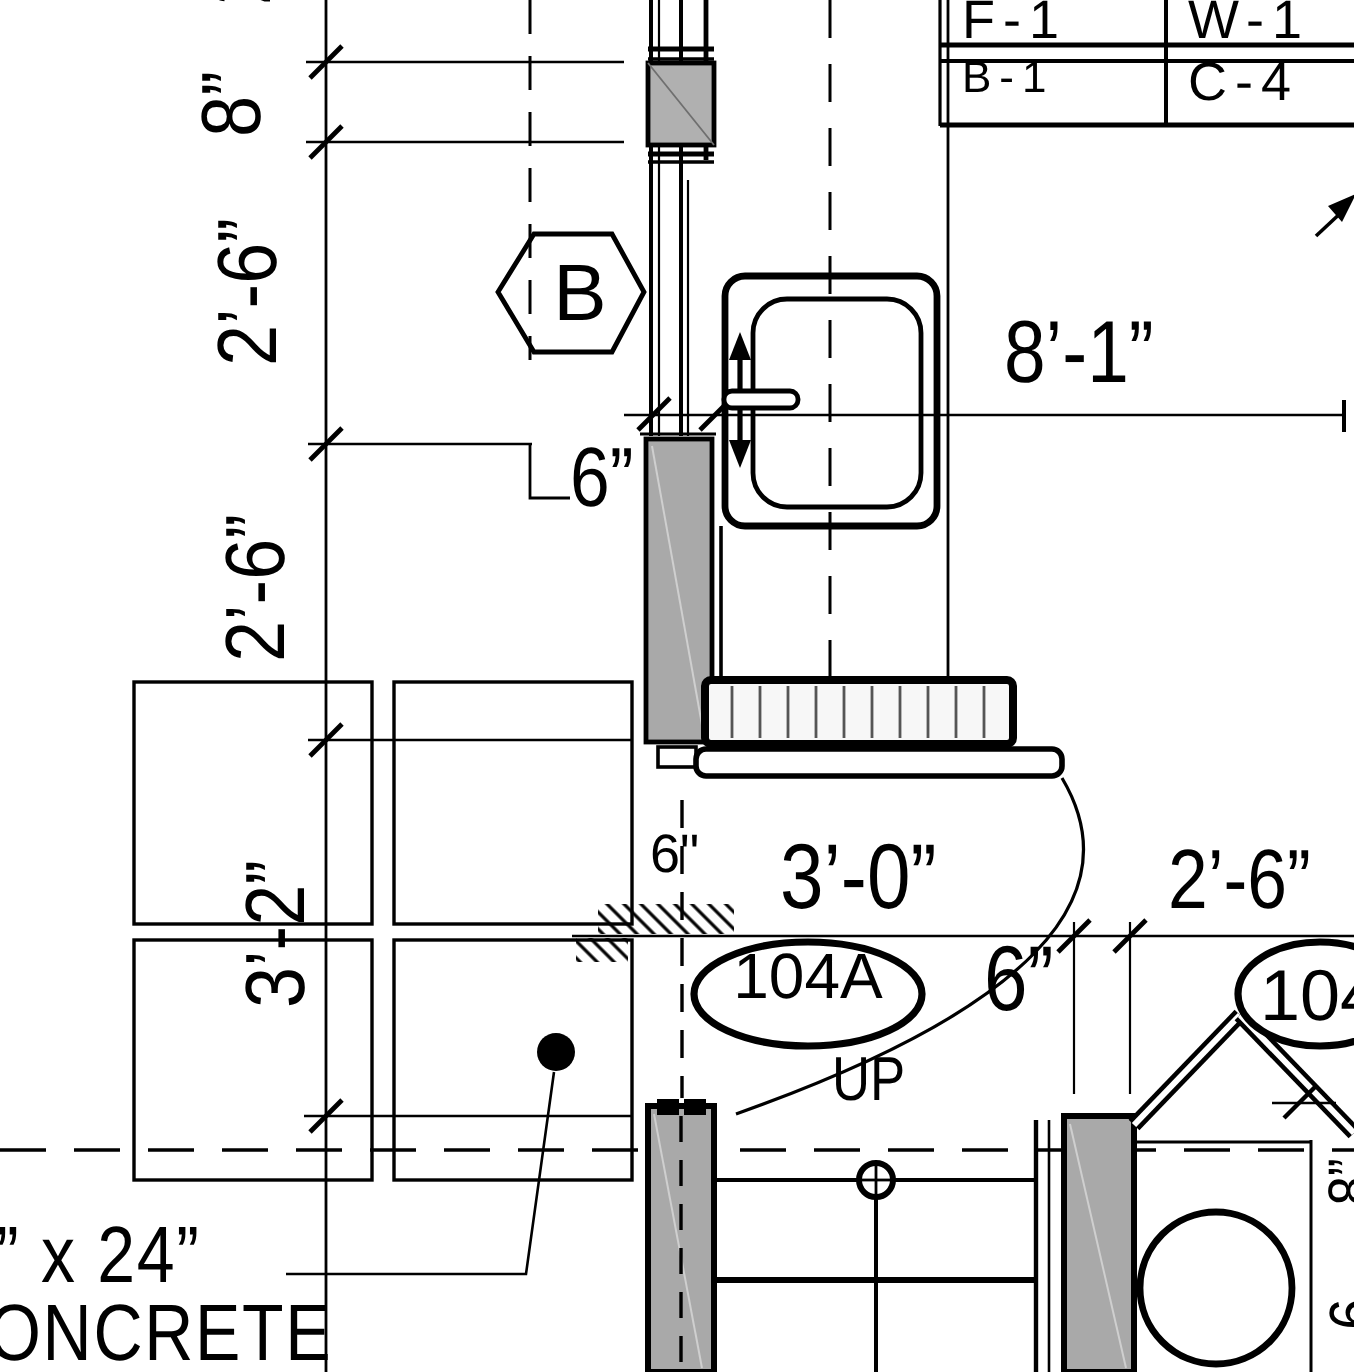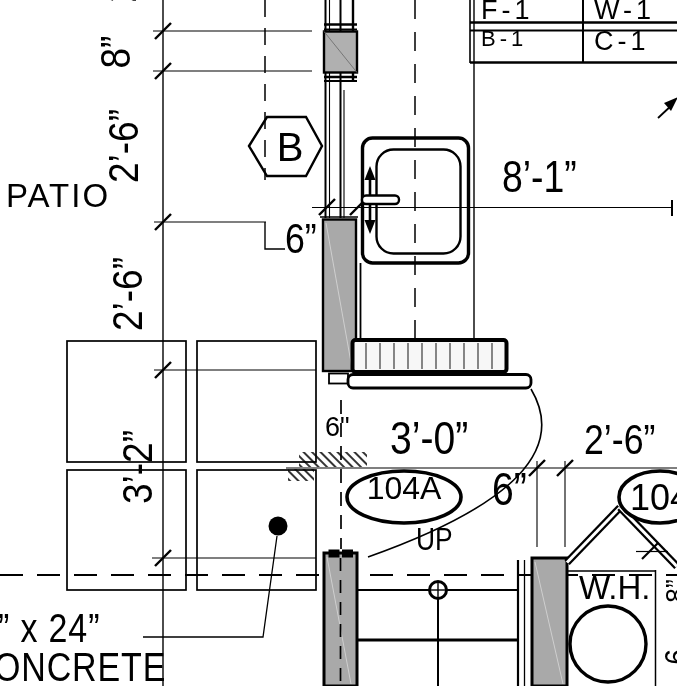--- a/index.html
+++ b/index.html
@@ -190,45 +190,43 @@
     <line x1="620" y1="507.5" x2="677" y2="566.5" stroke="#000" stroke-width="7.5"></line>
     <line x1="620" y1="507.5" x2="677" y2="566.5" stroke="#fff" stroke-width="3"></line>
     <line x1="636" y1="551.5" x2="668" y2="551.5" stroke="#000" stroke-width="1.2"></line>
     <line x1="642" y1="559" x2="658" y2="543" stroke="#000" stroke-width="2.2"></line>
   </g>
 
   <ellipse cx="404" cy="497" rx="57" ry="26" fill="#fff" stroke="#000" stroke-width="3.6"></ellipse>
   <ellipse cx="660" cy="497" rx="41" ry="26" fill="#fff" stroke="#000" stroke-width="3.6"></ellipse>
 </svg>
 
-<div class="t" style="left:6px;top:179px;font-size:33px;letter-spacing:2px;">PATIO</div>
 
 <div class="t rot" style="left:116px;top:52px;font-size:42px;">8”</div>
 <div class="t rot" style="left:124px;top:146px;font-size:42px;">2’-6”</div>
 <div class="t rot" style="left:128px;top:294px;font-size:42px;">2’-6”</div>
 <div class="t rot" style="left:138px;top:467px;font-size:42px;">3’-2”</div>
 
 <div class="t cx" style="left:502px;top:155px;font-size:44px;">8’-1”</div>
 <div class="t cx" style="left:285px;top:218px;font-size:42px;">6”</div>
 <div class="t" style="left:325px;top:414px;font-size:27px;">6"</div>
 <div class="t cx" style="left:390px;top:415px;font-size:46px;">3’-0”</div>
 <div class="t cx" style="left:492px;top:466px;font-size:46px;">6”</div>
 <div class="t cx" style="left:584px;top:419px;font-size:42px;">2’-6”</div>
 
 <div class="t ctr" style="left:290px;top:147px;font-size:40px;">B</div>
 <div class="t ctr" style="left:404px;top:488px;font-size:32px;text-align:center;">104A</div>
 <div class="t ctr" style="left:660px;top:498px;font-size:36px;">104</div>
 
 <div class="t" style="left:481px;top:-3px;font-size:27px;letter-spacing:4px;">F-1</div>
 <div class="t" style="left:594px;top:-3px;font-size:27px;letter-spacing:4px;">W-1</div>
 <div class="t" style="left:481px;top:28px;font-size:22px;letter-spacing:4px;">B-1</div>
-<div class="t" style="left:594px;top:28px;font-size:27px;letter-spacing:4px;">C-1</div>
+<div class="t" style="left:594px;top:28px;font-size:27px;letter-spacing:4px;">C-4</div>
 
 <div class="t cx" style="left:416px;top:524px;font-size:31px;">UP</div>
-<div class="t" style="left:579px;top:571px;font-size:33px;">W.H.</div>
 
 <div class="t cx" style="left:-2px;top:608px;font-size:40px;letter-spacing:1px;">” x 24”</div>
 <div class="t cx" style="left:-6px;top:647px;font-size:40px;letter-spacing:1px;">ONCRETE</div>
 
 <div class="t rot" style="left:121px;top:-8px;font-size:44px;">2</div>
 <div class="t rot" style="left:676px;top:591px;font-size:30px;">8”</div>
 <div class="t rot" style="left:676px;top:657px;font-size:32px;">6</div>
 
 </div>
 

